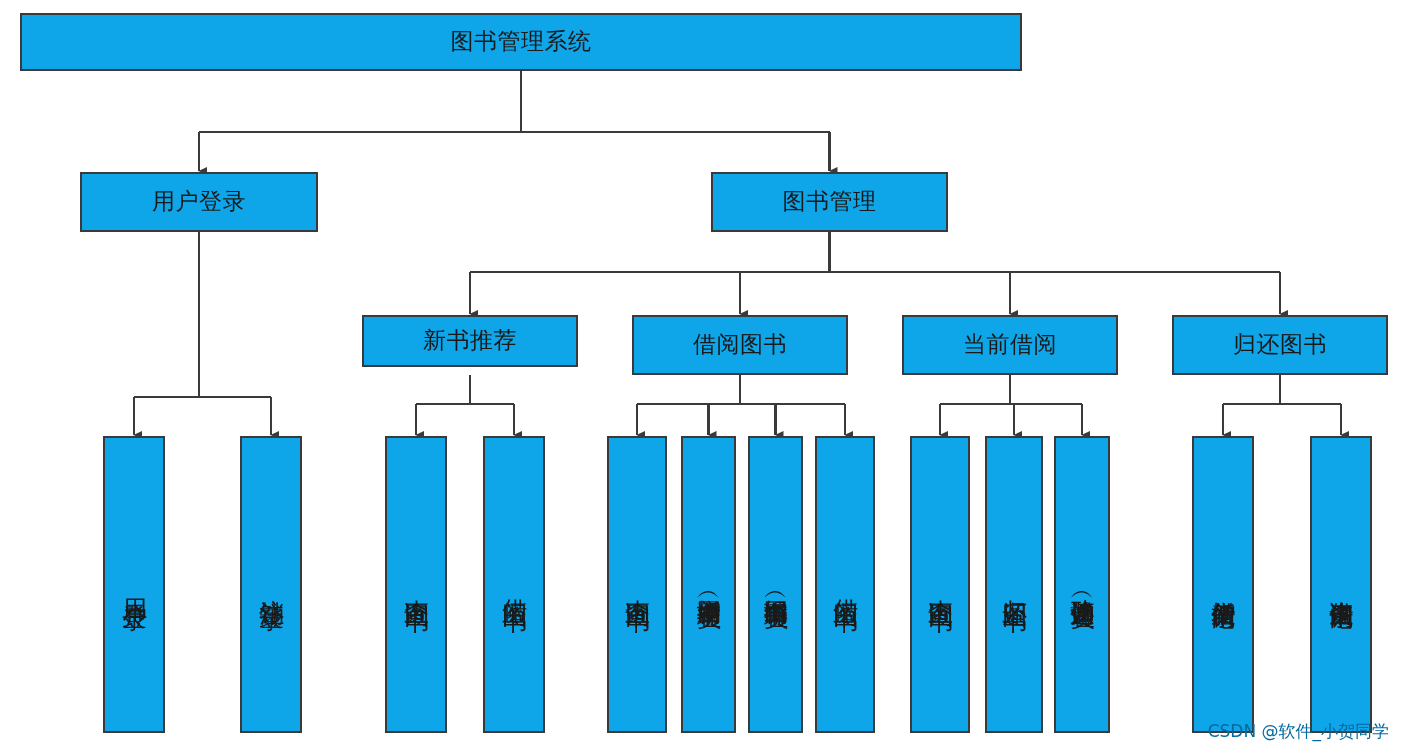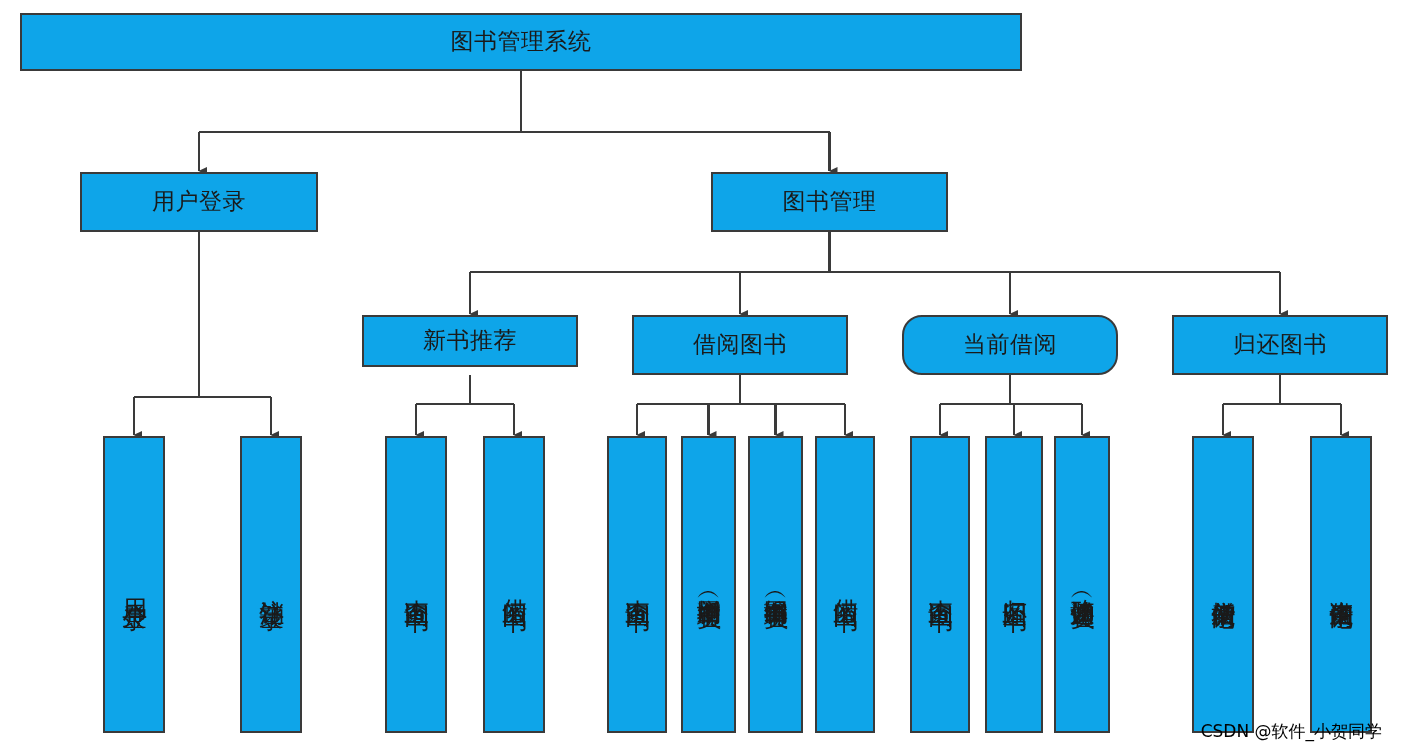--- a/index.html
+++ b/index.html
@@ -63,24 +63,24 @@
     letter-spacing: 3px;
     white-space: nowrap;
     max-height: 100%;
   }
   .node.vert.tall-text .node-label {
     font-size: 24px;
     letter-spacing: 1px;
   }
   #watermark {
     position: absolute;
-    right: 23px;
+    right: 16px;
     bottom: 4px;
     font-size: 17px;
-    color: #000000;
+    color: #0369a1;
     z-index: 5;
     user-select: none;
     white-space: nowrap;
   }
 </style>
 </head>
 <body>
 
 <div id="diagram-root">
   <svg id="edge-layer" viewBox="0 0 1405 747" xmlns="http://www.w3.org/2000/svg">
@@ -135,21 +135,21 @@
       </div>
       <div class="node horiz" style="left: 711px; top: 172px; width: 237px; height: 60px;">
         <span class="node-label">图书管理</span>
       </div>
       <div class="node horiz" style="left: 362px; top: 315px; width: 216px; height: 52px;">
         <span class="node-label">新书推荐</span>
       </div>
       <div class="node horiz" style="left: 632px; top: 315px; width: 216px; height: 60px;">
         <span class="node-label">借阅图书</span>
       </div>
-      <div class="node horiz" style="left: 902px; top: 315px; width: 216px; height: 60px; border-radius: 20px;">
+      <div class="node horiz" style="left: 902px; top: 315px; width: 216px; height: 60px;">
         <span class="node-label">当前借阅</span>
       </div>
       <div class="node horiz" style="left: 1172px; top: 315px; width: 216px; height: 60px;">
         <span class="node-label">归还图书</span>
       </div>
       <div class="node vert" style="left: 103px; top: 436px; width: 62px; height: 297px;">
         <span class="node-label">用户登录</span>
       </div>
       <div class="node vert" style="left: 240px; top: 436px; width: 62px; height: 297px;">
         <span class="node-label">注销登录</span>

